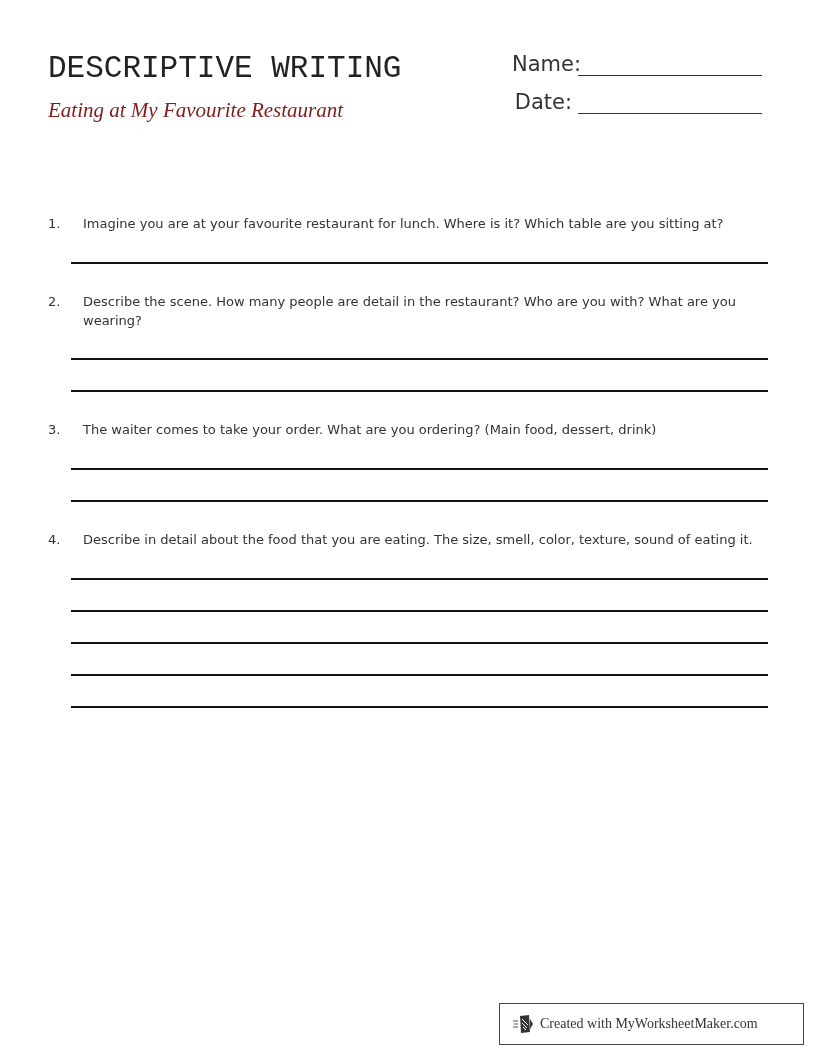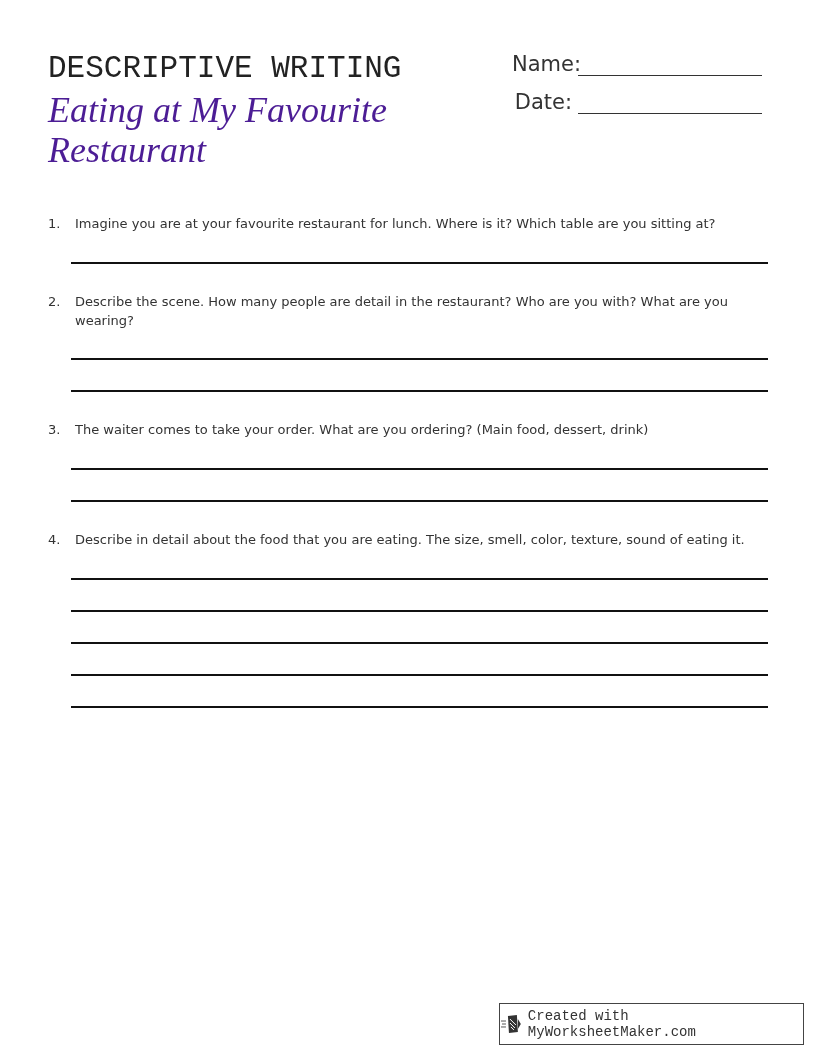--- a/index.html
+++ b/index.html
@@ -1,26 +1,26 @@
 <!DOCTYPE html>
 <html><head>
 <meta charset="utf-8">
 <style>
   html, body { margin: 0; padding: 0; background: #ffffff; }
   body { width: 816px; height: 1056px; position: relative; overflow: hidden; color: #222; }
   .title { position: absolute; left: 48px; top: 50px; font-family: Liberation Mono, monospace; font-size: 31px; color: #222; line-height: 38px; }
-  .subtitle { position: absolute; left: 48px; top: 90px; width: 360px; font-family: "Liberation Serif", serif; font-style: italic; font-size: 36px; line-height: 40px; color: #4c1d95; }
+  .subtitle { position: absolute; left: 48px; top: 90px; width: 360px; font-family: "Liberation Serif", serif; font-style: italic; font-size: 21px; line-height: 40px; color: #7f1d1d; }
   .field { position: absolute; display: flex; align-items: flex-end; font-family: "DejaVu Sans", sans-serif; font-size: 21px; color: #333; }
   .field .label { text-align: right; width: 60px; margin-right: 6px; }
   .field .line { width: 184px; border-bottom: 1.5px solid #333; height: 20px; }
   .q { position: absolute; left: 48px; width: 720px; font-family: "DejaVu Sans", sans-serif; font-size: 13px; line-height: 19px; color: #333; display: flex; }
   .q .num { width: 27px; flex: none; }
-  .q .text { flex: 1; }
+  .q .text { flex: 1; margin-left: 8px; }
   .ans { position: absolute; left: 71px; width: 697px; height: 0; border-top: 2px solid #111; }
-  .badge { position: absolute; left: 499px; top: 1003px; width: 305px; height: 42px; border: 1.5px solid #444; box-sizing: border-box; display: flex; align-items: center; font-family: Liberation Mono, monospace; font-size: 14px; color: #333; }
+  .badge { position: absolute; left: 499px; top: 1003px; width: 305px; height: 42px; border: 1.5px solid #444; box-sizing: border-box; display: flex; align-items: center; padding-left: 12px; font-family: Liberation Serif, serif; font-size: 14px; color: #333; }
   .badge svg { margin-right: 6px; }
 </style>
 </head>
 <body>
 
 <div class="title">DESCRIPTIVE WRITING</div>
 <div class="subtitle">Eating at My Favourite Restaurant</div>
 
 <div class="field" style="left:512px; top:52px;">
   <span class="label">Name:</span>

